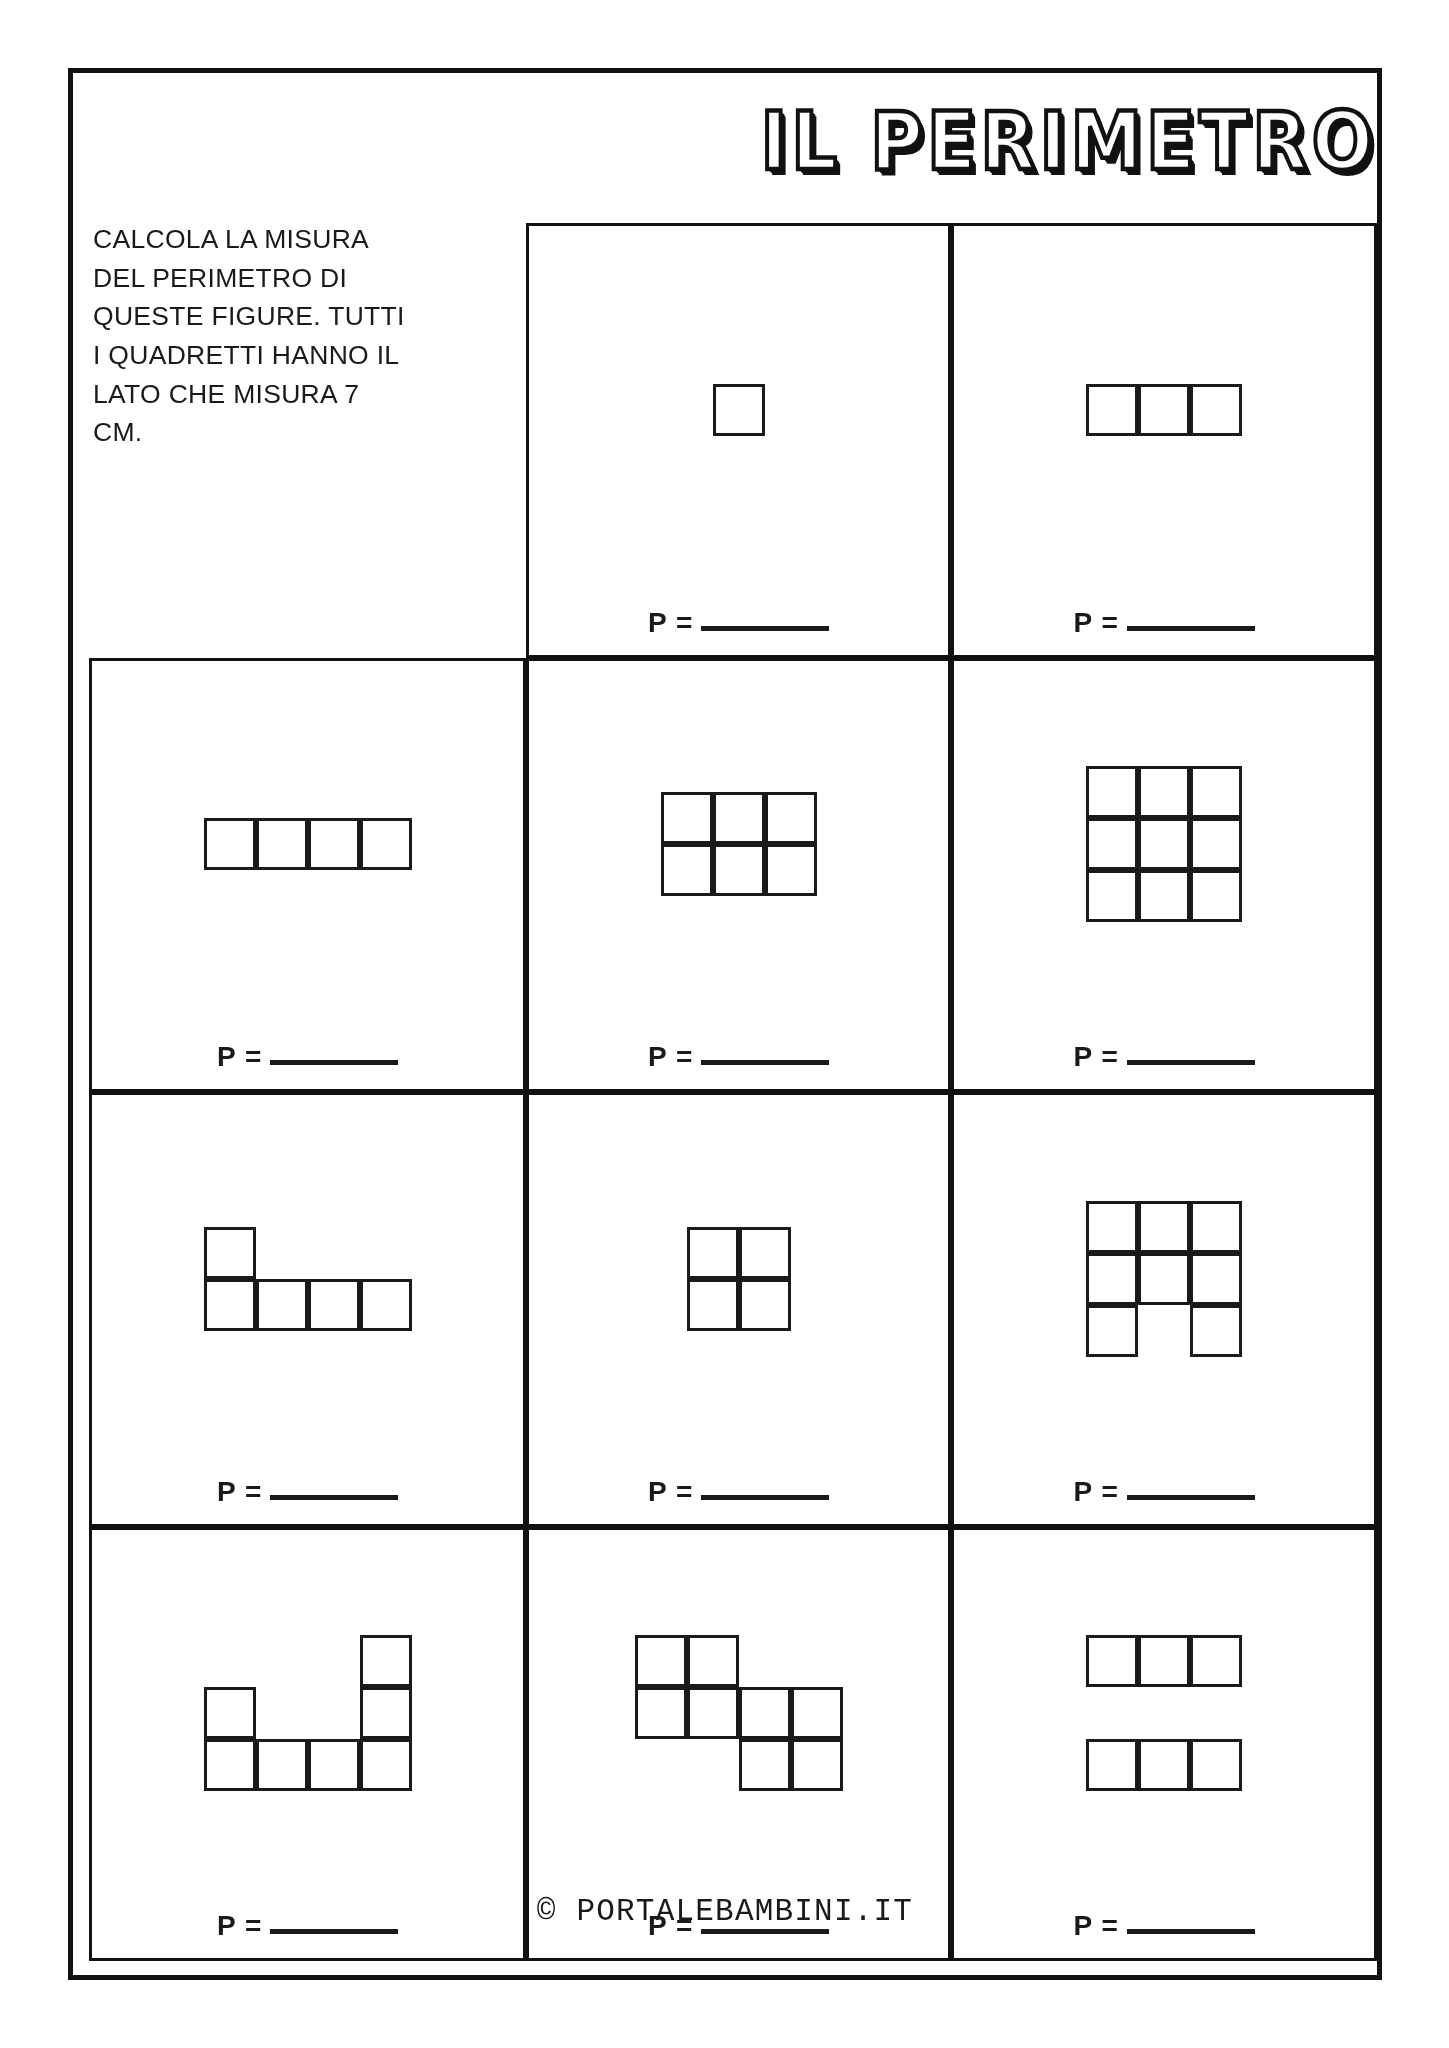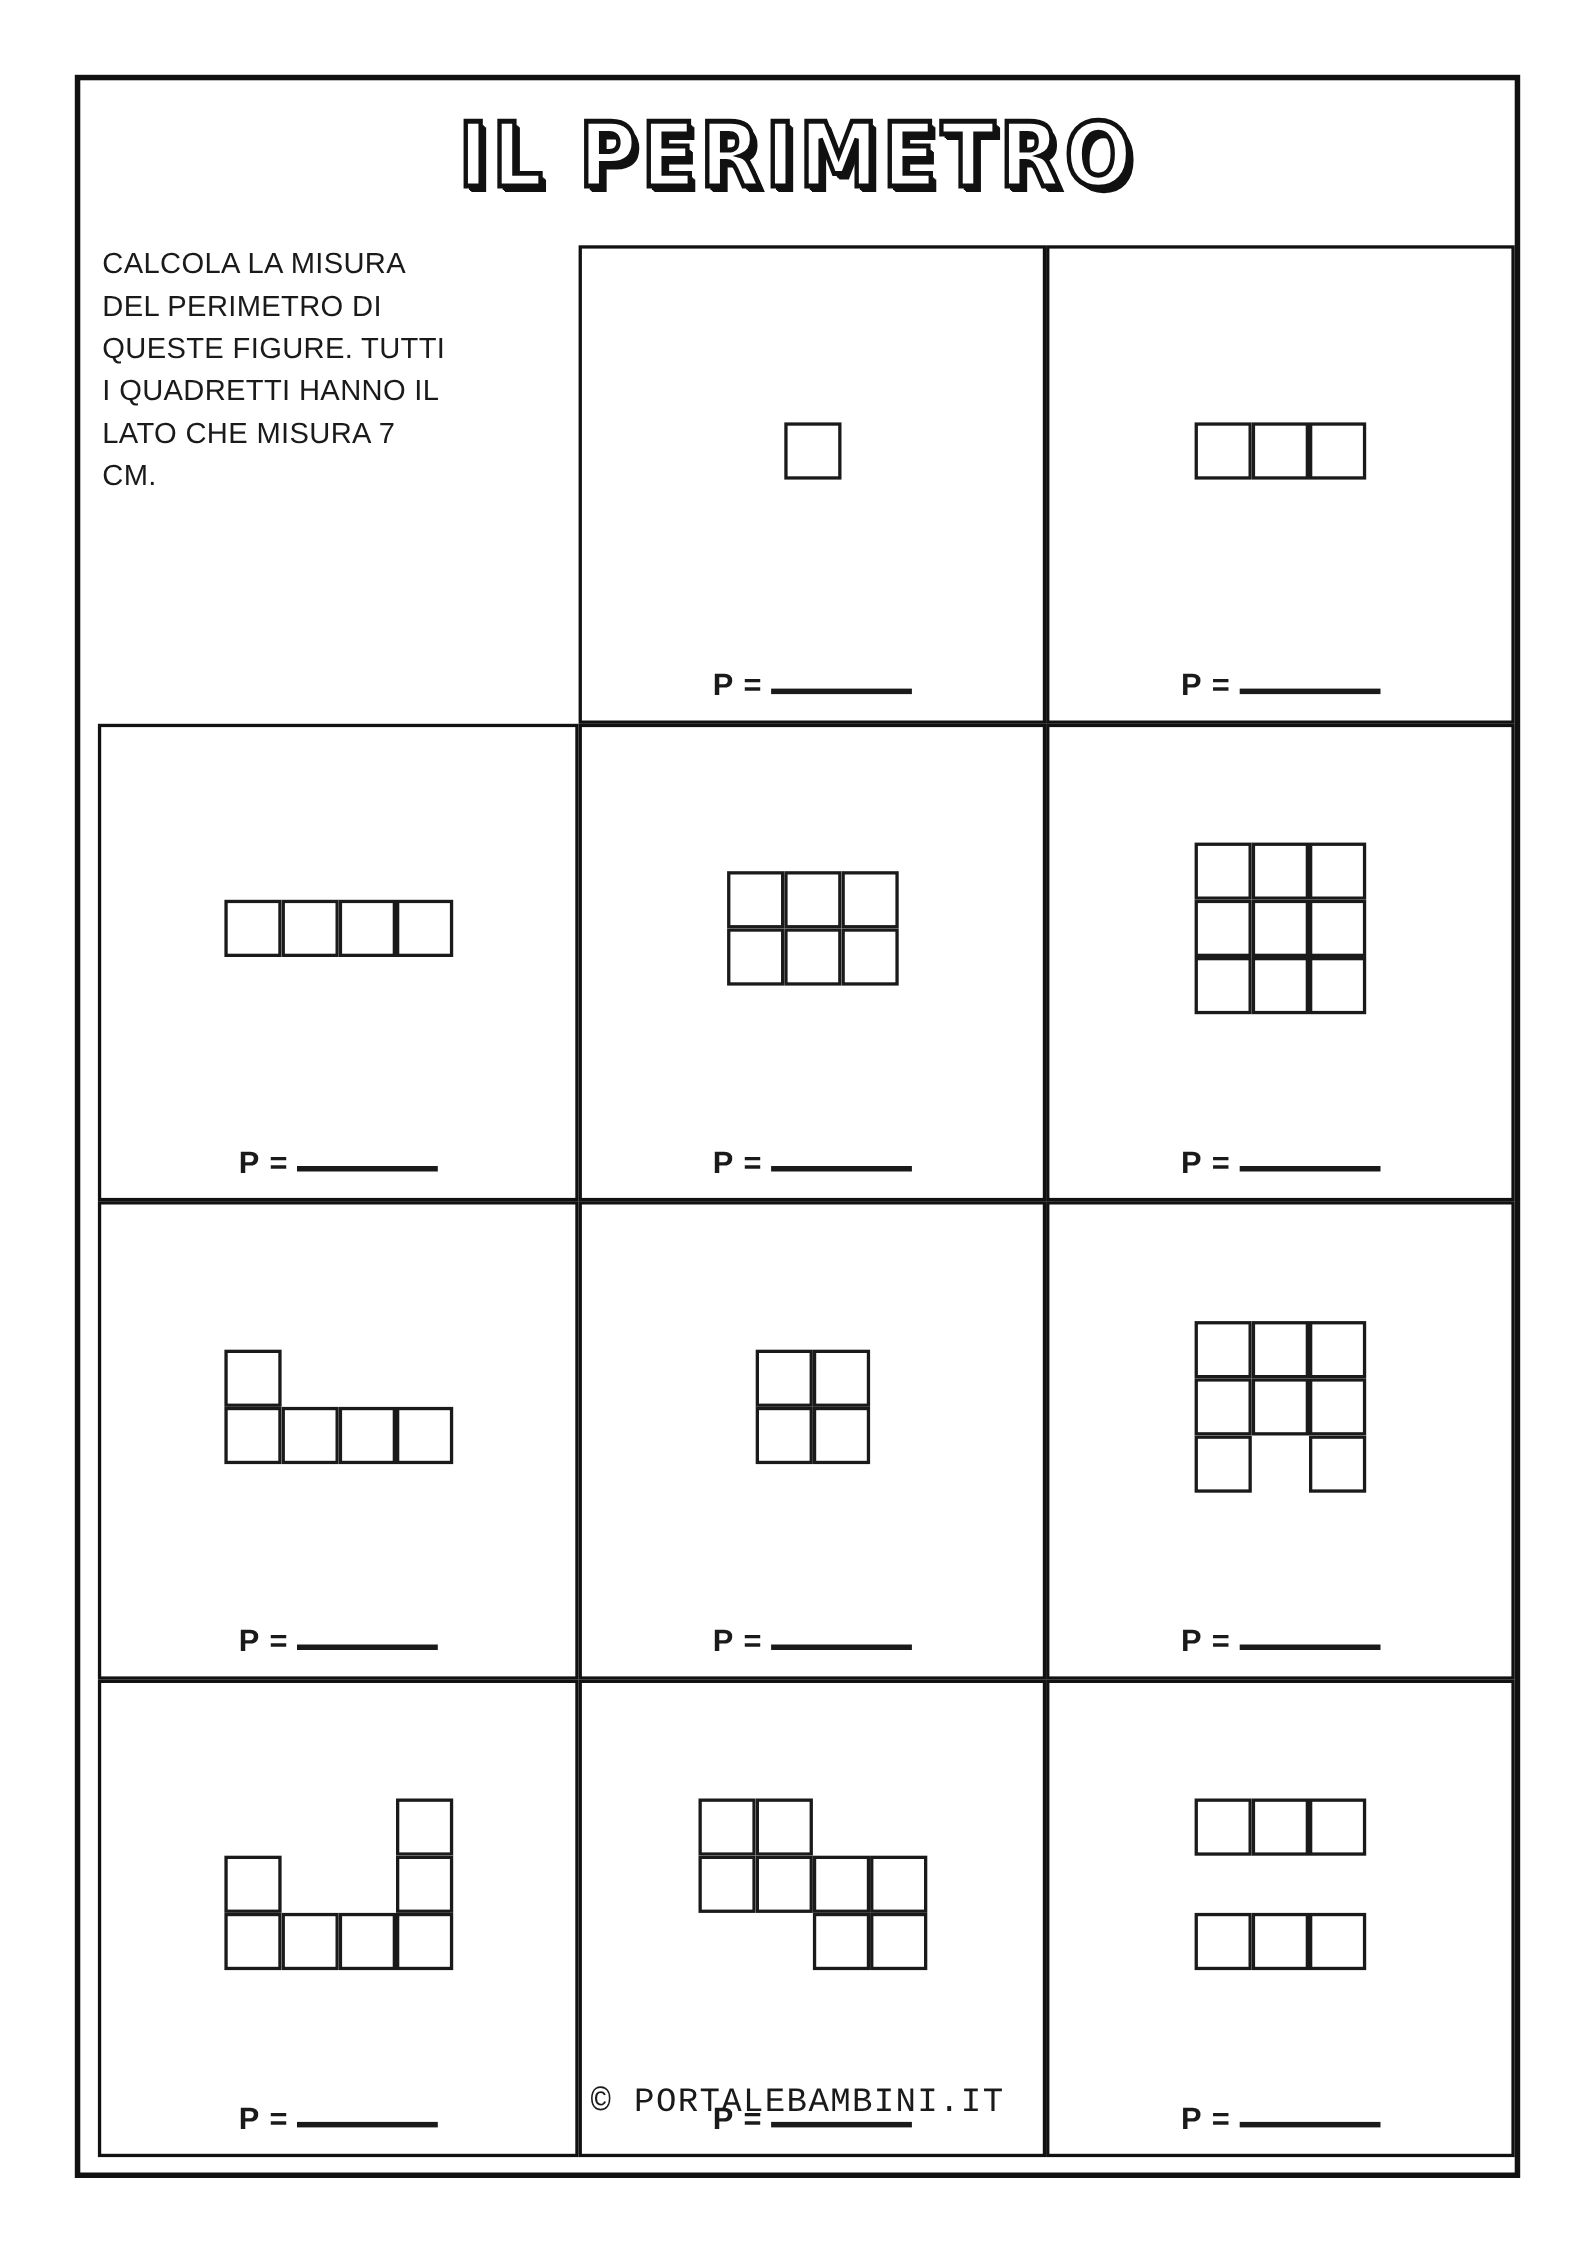--- a/index.html
+++ b/index.html
@@ -27,21 +27,21 @@
     box-sizing: border-box;
     background: #ffffff;
   }
 
   
   .title-wrap {
     position: absolute;
     left: 0;
     top: 32px;
     width: 100%;
-    text-align: center;
+    text-align: right;
   }
   .title {
     display: inline-block;
     font-family: "DejaVu Sans", sans-serif;
     font-size: 72px;
     font-weight: 700;
     letter-spacing: 4px;
     color: #ffffff;
     -webkit-text-stroke: 4px #111111;
     text-shadow:

